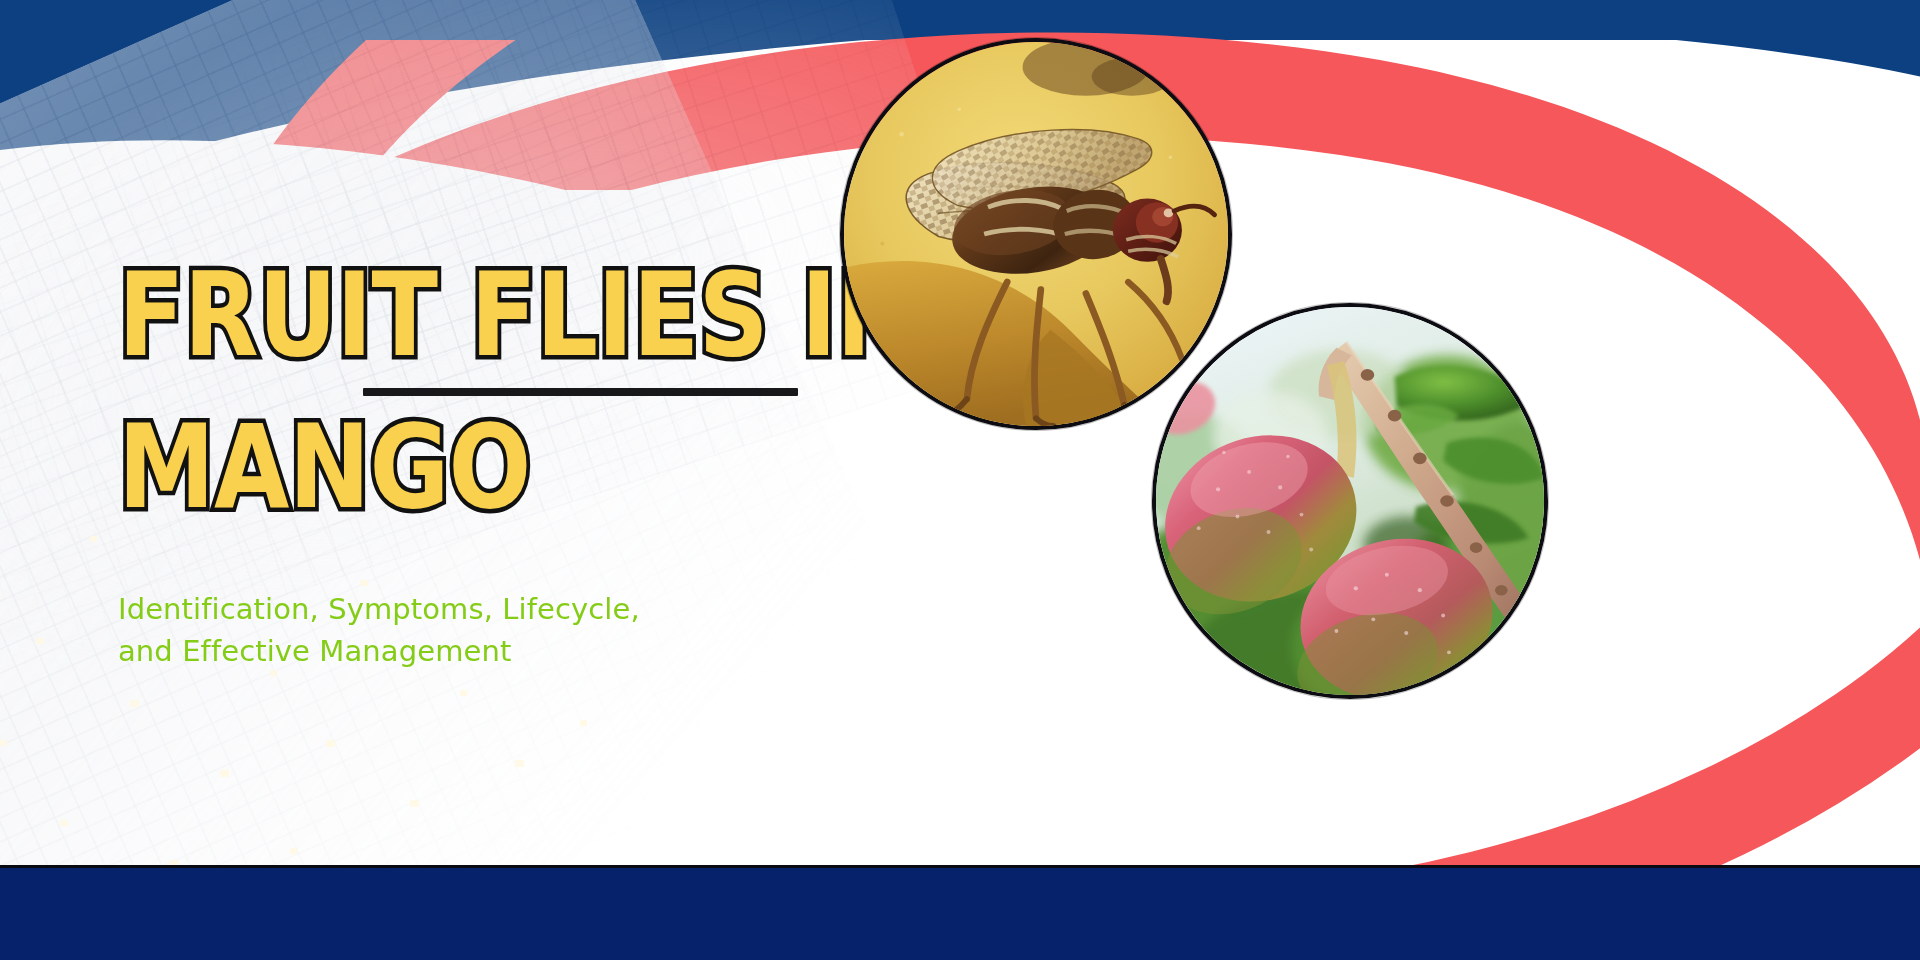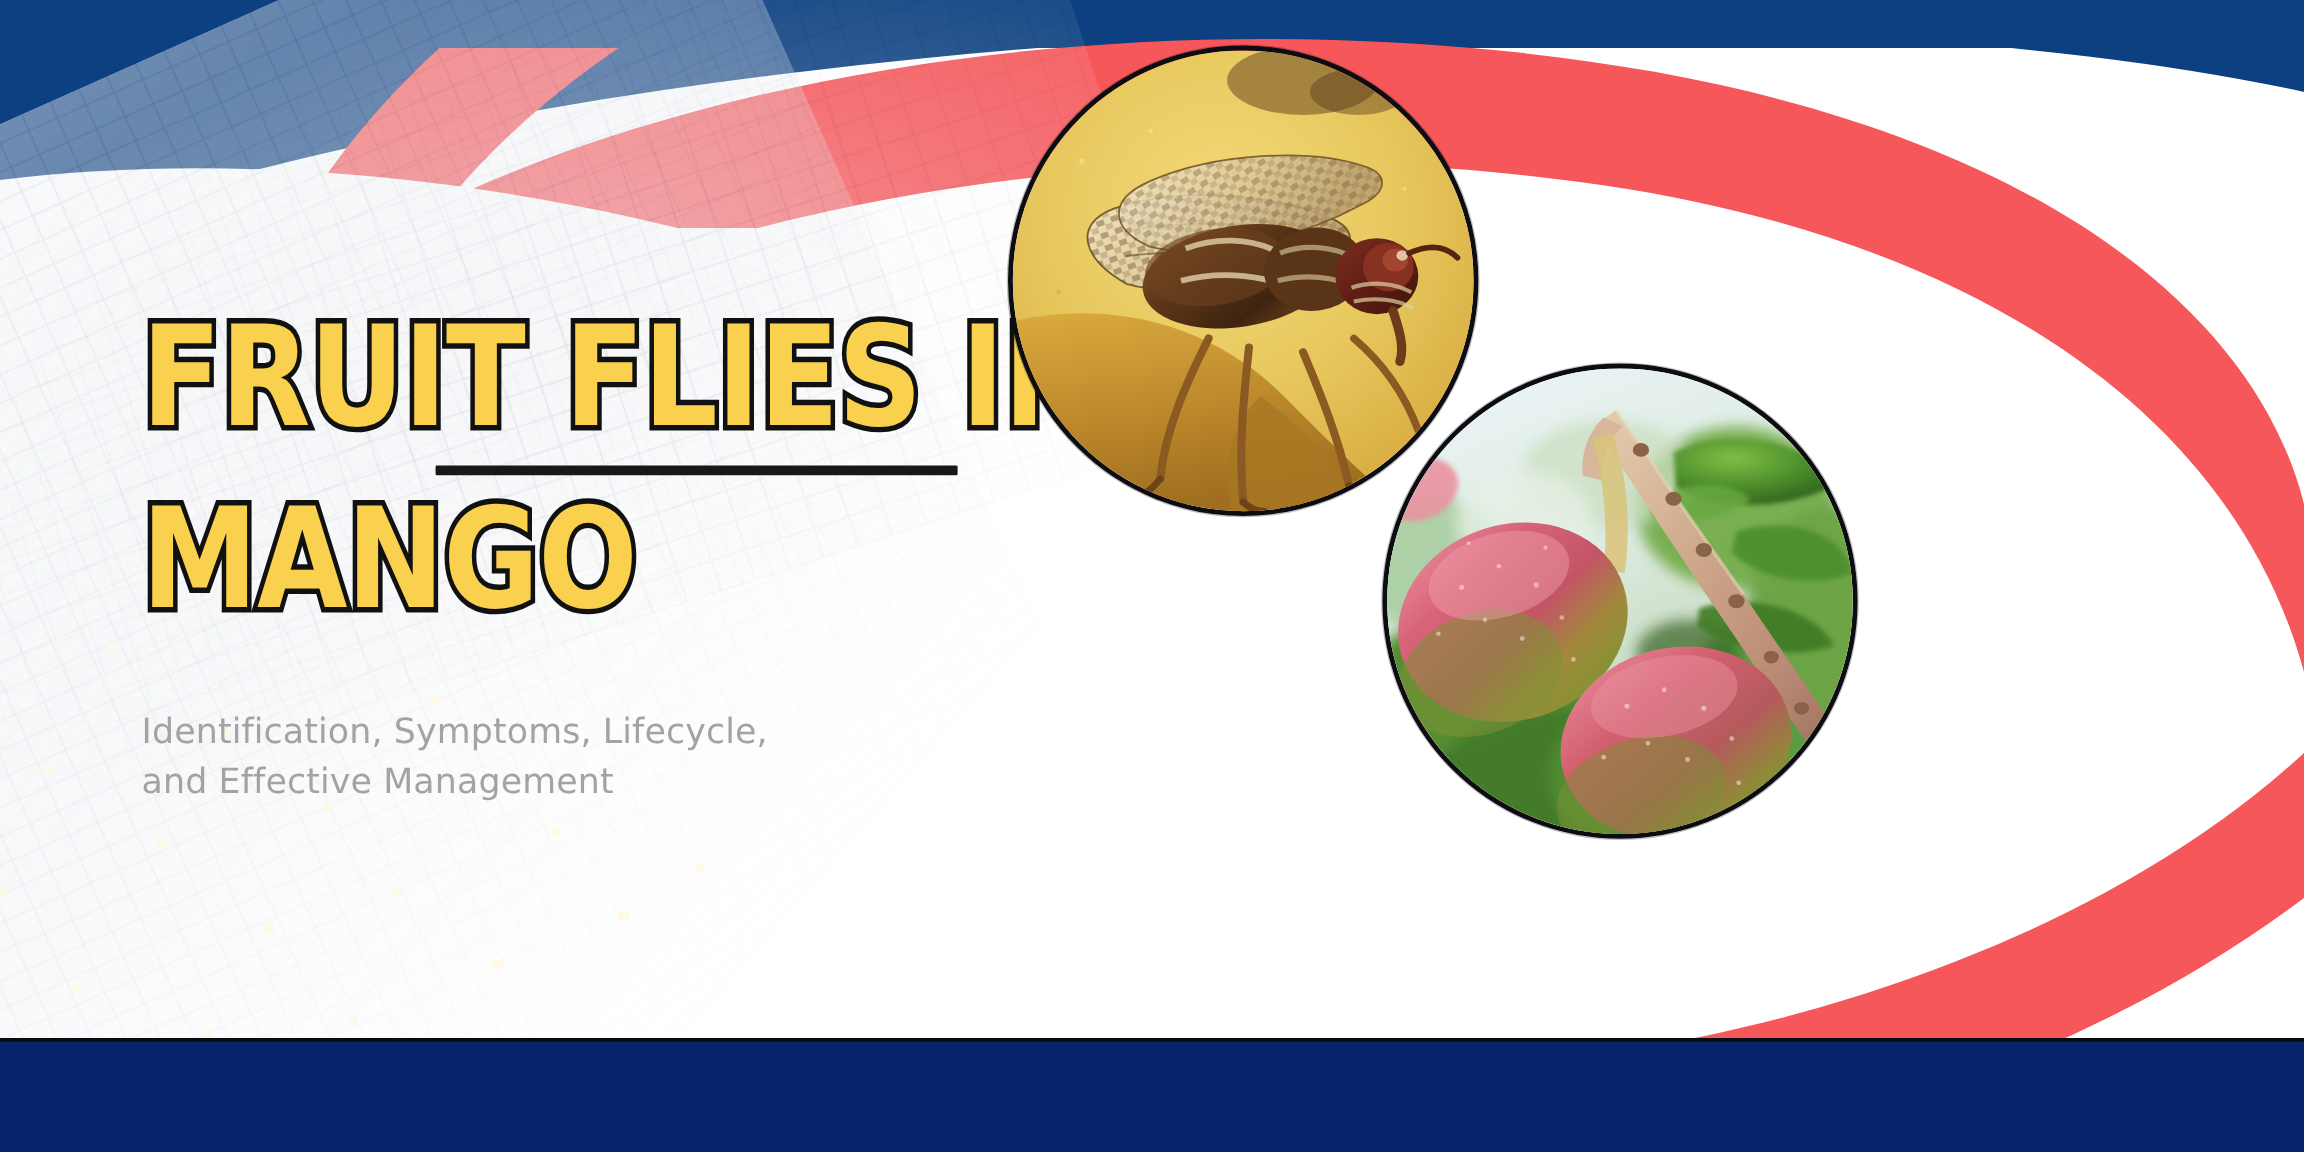--- a/index.html
+++ b/index.html
@@ -99,21 +99,21 @@
   .title-divider{
     width:435px; height:8px; background:#18181b;
     margin:16px 0 14px 245px; border-radius:1px;
   }
 
   .subtitle{
     margin-top:66px;
     font-family:"DejaVu Sans", sans-serif;
     font-size:29px;
     line-height:1.42;
-    color:#a3a3a3;
+    color:#84cc16;
     letter-spacing:.1px;
     max-width:560px;
   }
 
   
   .photo-circle{
     position:absolute; border-radius:50%;
     border:4px solid #0c0c12; overflow:hidden; z-index:30;
     box-shadow:0 0 0 1px rgba(0,0,0,.25);
   }

